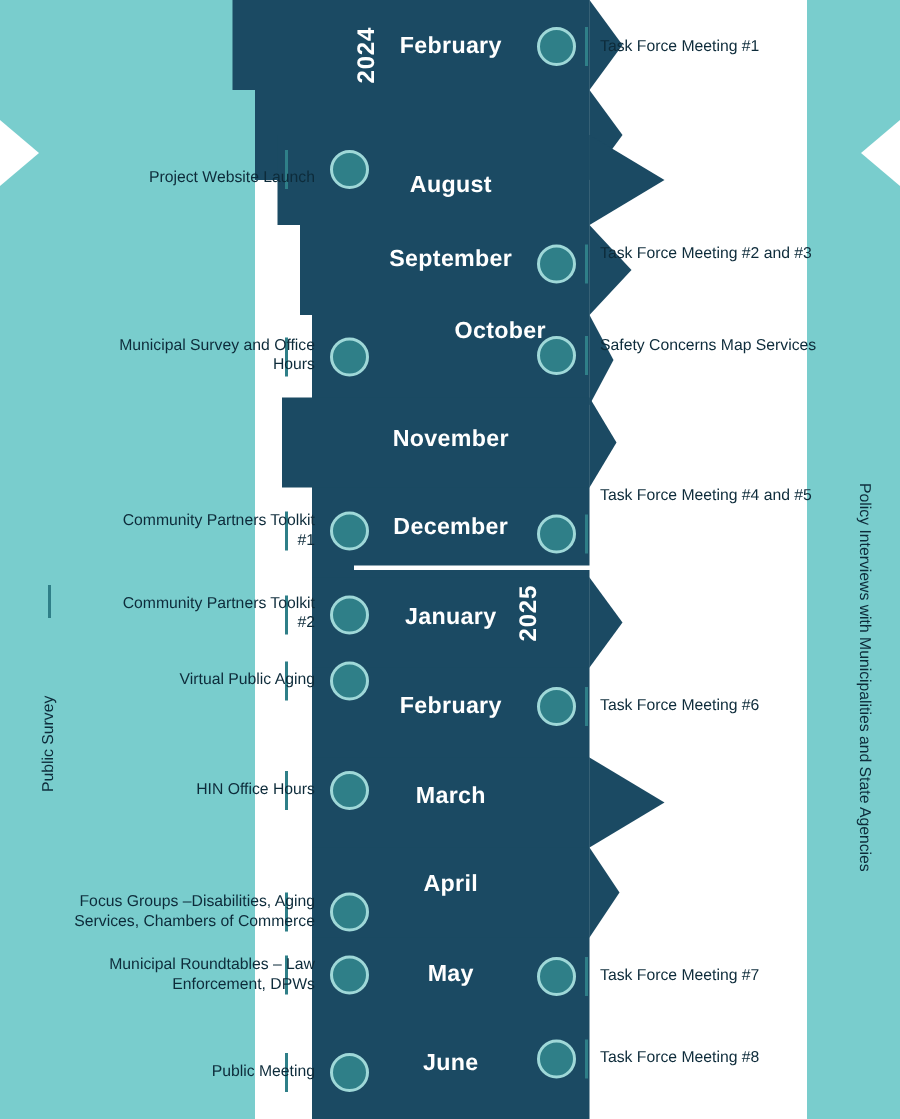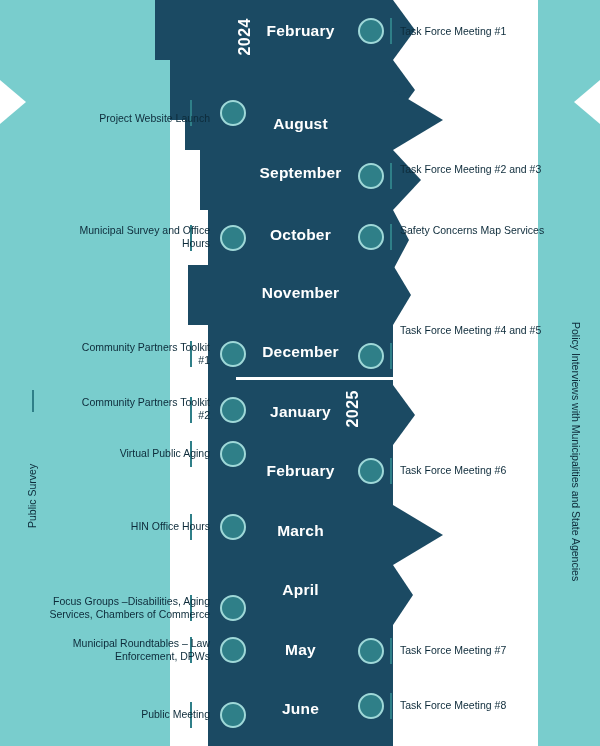--- a/index.html
+++ b/index.html
@@ -179,21 +179,21 @@
 </div>
 
 <div class="yeardiv" style="left:236px;top:377px;width:158px;"></div>
 
 <div class="year" style="top:18px;left:236px;">2024</div>
 <div class="year" style="top:390px;left:344px;">2025</div>
 
 <div class="month" style="top:22px;">February</div>
 <div class="month" style="top:115px;">August</div>
 <div class="month" style="top:164px;">September</div>
-<div class="month" style="top:226px;">October</div>
+<div class="month" style="top:212px;margin-left:33px;">October</div>
 <div class="month" style="top:284px;">November</div>
 <div class="month" style="top:343px;">December</div>
 <div class="month" style="top:403px;">January</div>
 <div class="month" style="top:462px;">February</div>
 <div class="month" style="top:522px;">March</div>
 <div class="month" style="top:581px;">April</div>
 <div class="month" style="top:641px;">May</div>
 <div class="month" style="top:700px;">June</div>
 
 <div>

